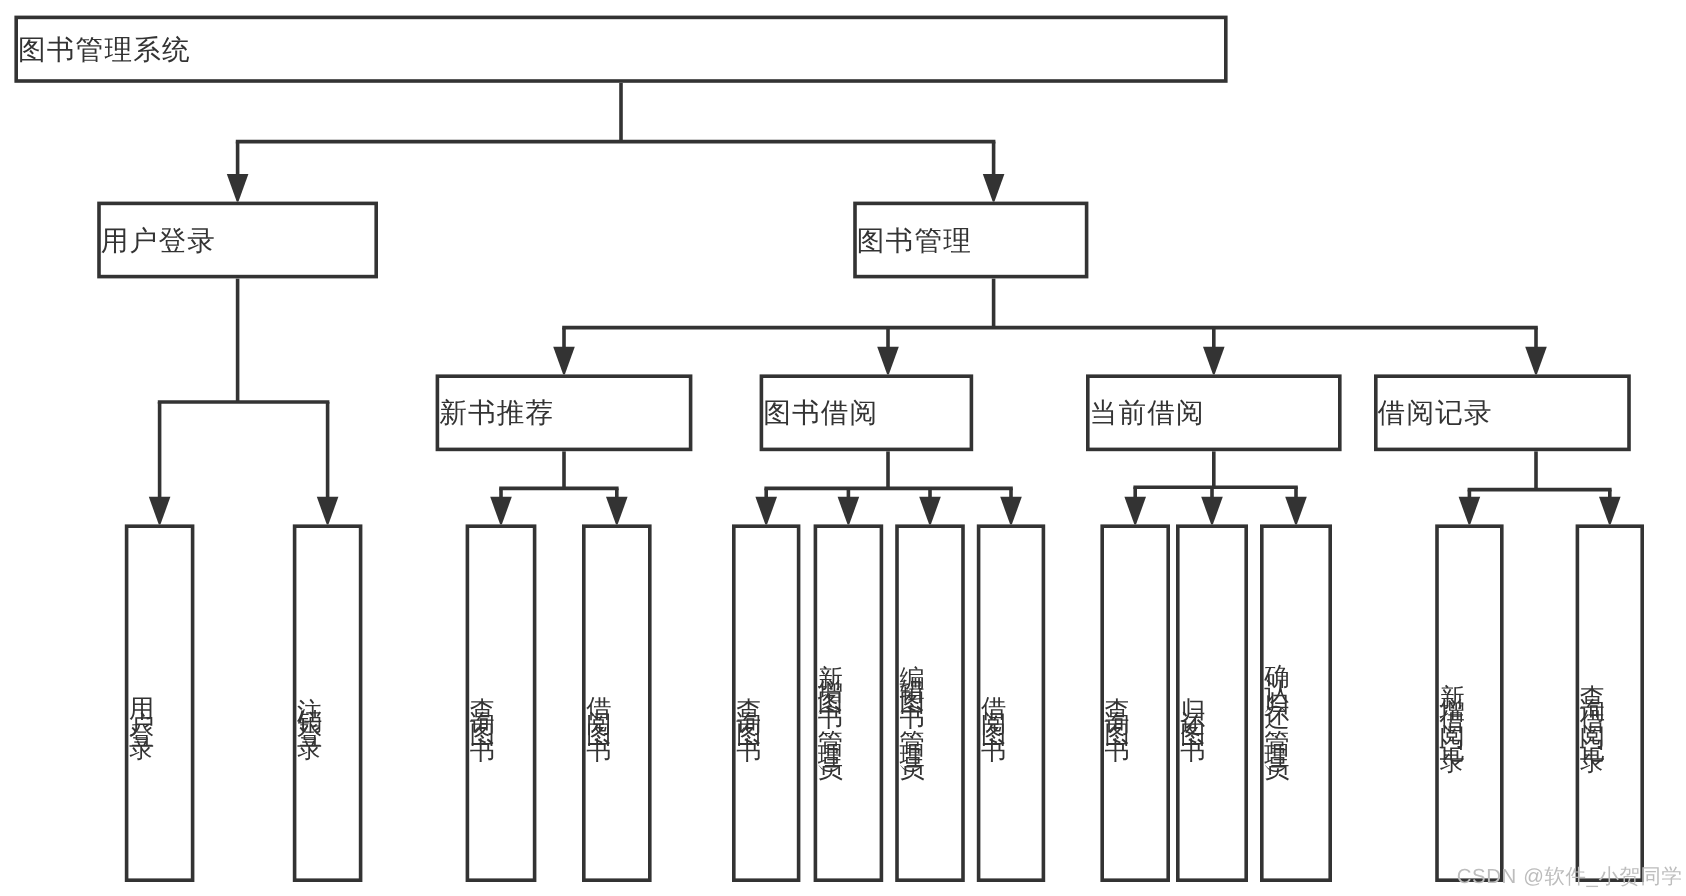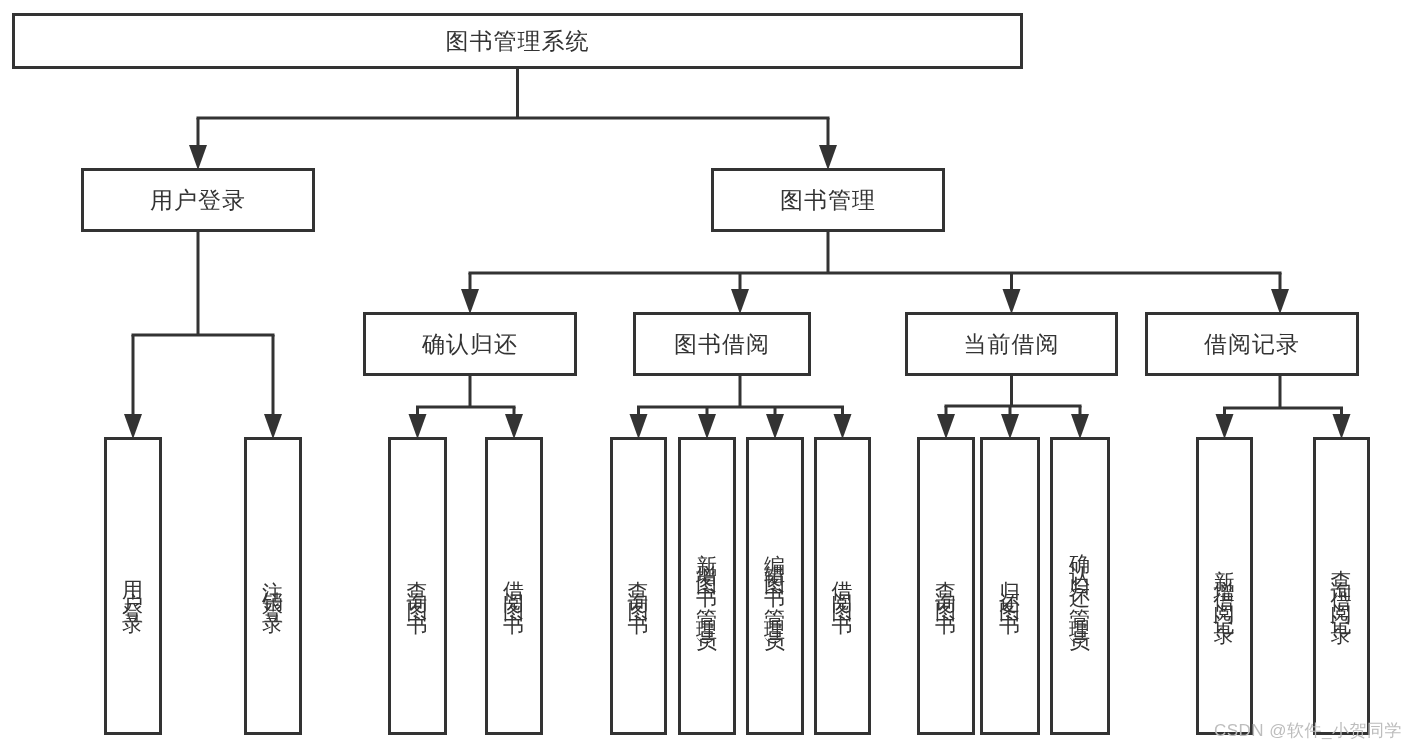--- a/index.html
+++ b/index.html
@@ -23,21 +23,20 @@
     height: 747px;
     z-index: 1;
   }
   .box {
     position: absolute;
     box-sizing: border-box;
     border: 3px solid #333333;
     background: #ffffff;
     display: flex;
     align-items: center;
-    justify-content: center;
     z-index: 2;
   }
   .box .label {
     color: #333333;
     font-size: 23px;
     letter-spacing: 1px;
     white-space: nowrap;
     line-height: 1;
   }
   .box.vbox .label {
@@ -116,25 +115,25 @@
       <line x1="1341.5" y1="408" x2="1341.5" y2="425" stroke="#333333" stroke-width="3"></line>
       <polygon points="1332.5,414 1350.5,414 1341.5,439" fill="#333333"></polygon>
     </svg>
   <div id="nodes">
       <div class="box" style="left: 12px; top: 13px; width: 1011px; height: 56px; border-color: rgb(51, 51, 51);">
         <span class="label">图书管理系统</span>
       </div>
       <div class="box" style="left: 81px; top: 168px; width: 234px; height: 64px; border-color: rgb(51, 51, 51);">
         <span class="label">用户登录</span>
       </div>
-      <div class="box" style="left: 711px; top: 168px; width: 234px; height: 64px; border-color: rgb(51, 51, 51);">
+      <div class="box" style="left: 711px; top: 168px; width: 196px; height: 64px; border-color: rgb(51, 51, 51);">
         <span class="label">图书管理</span>
       </div>
       <div class="box" style="left: 363px; top: 312px; width: 214px; height: 64px; border-color: rgb(51, 51, 51);">
-        <span class="label">确认归还</span>
+        <span class="label">新书推荐</span>
       </div>
       <div class="box" style="left: 633px; top: 312px; width: 178px; height: 64px; border-color: rgb(51, 51, 51);">
         <span class="label">图书借阅</span>
       </div>
       <div class="box" style="left: 905px; top: 312px; width: 213px; height: 64px; border-color: rgb(51, 51, 51);">
         <span class="label">当前借阅</span>
       </div>
       <div class="box" style="left: 1145px; top: 312px; width: 214px; height: 64px; border-color: rgb(51, 51, 51);">
         <span class="label">借阅记录</span>
       </div>

